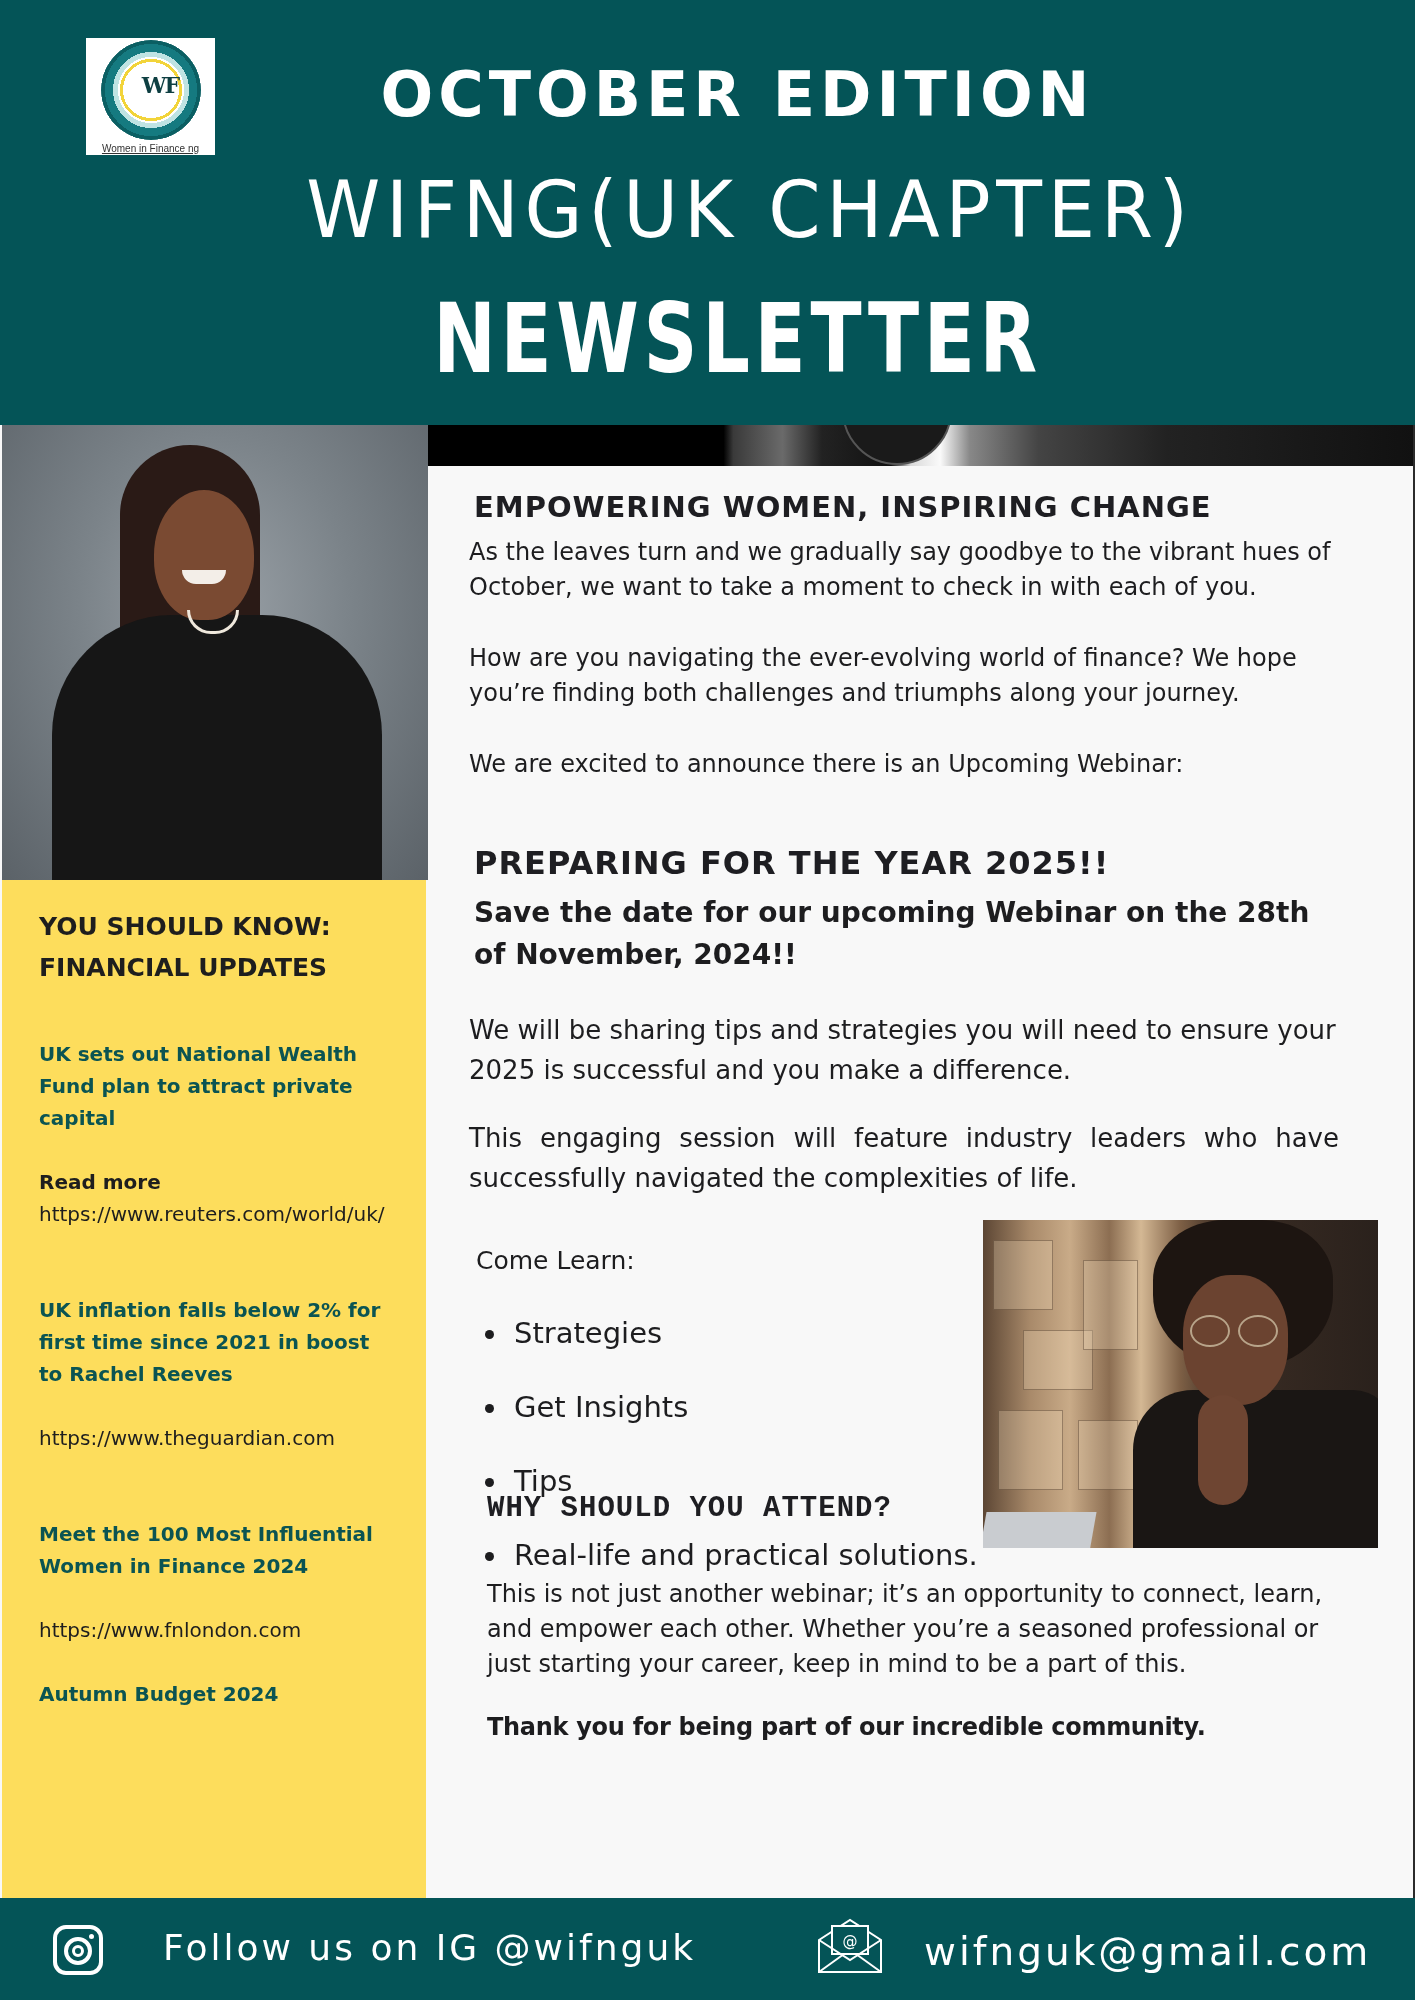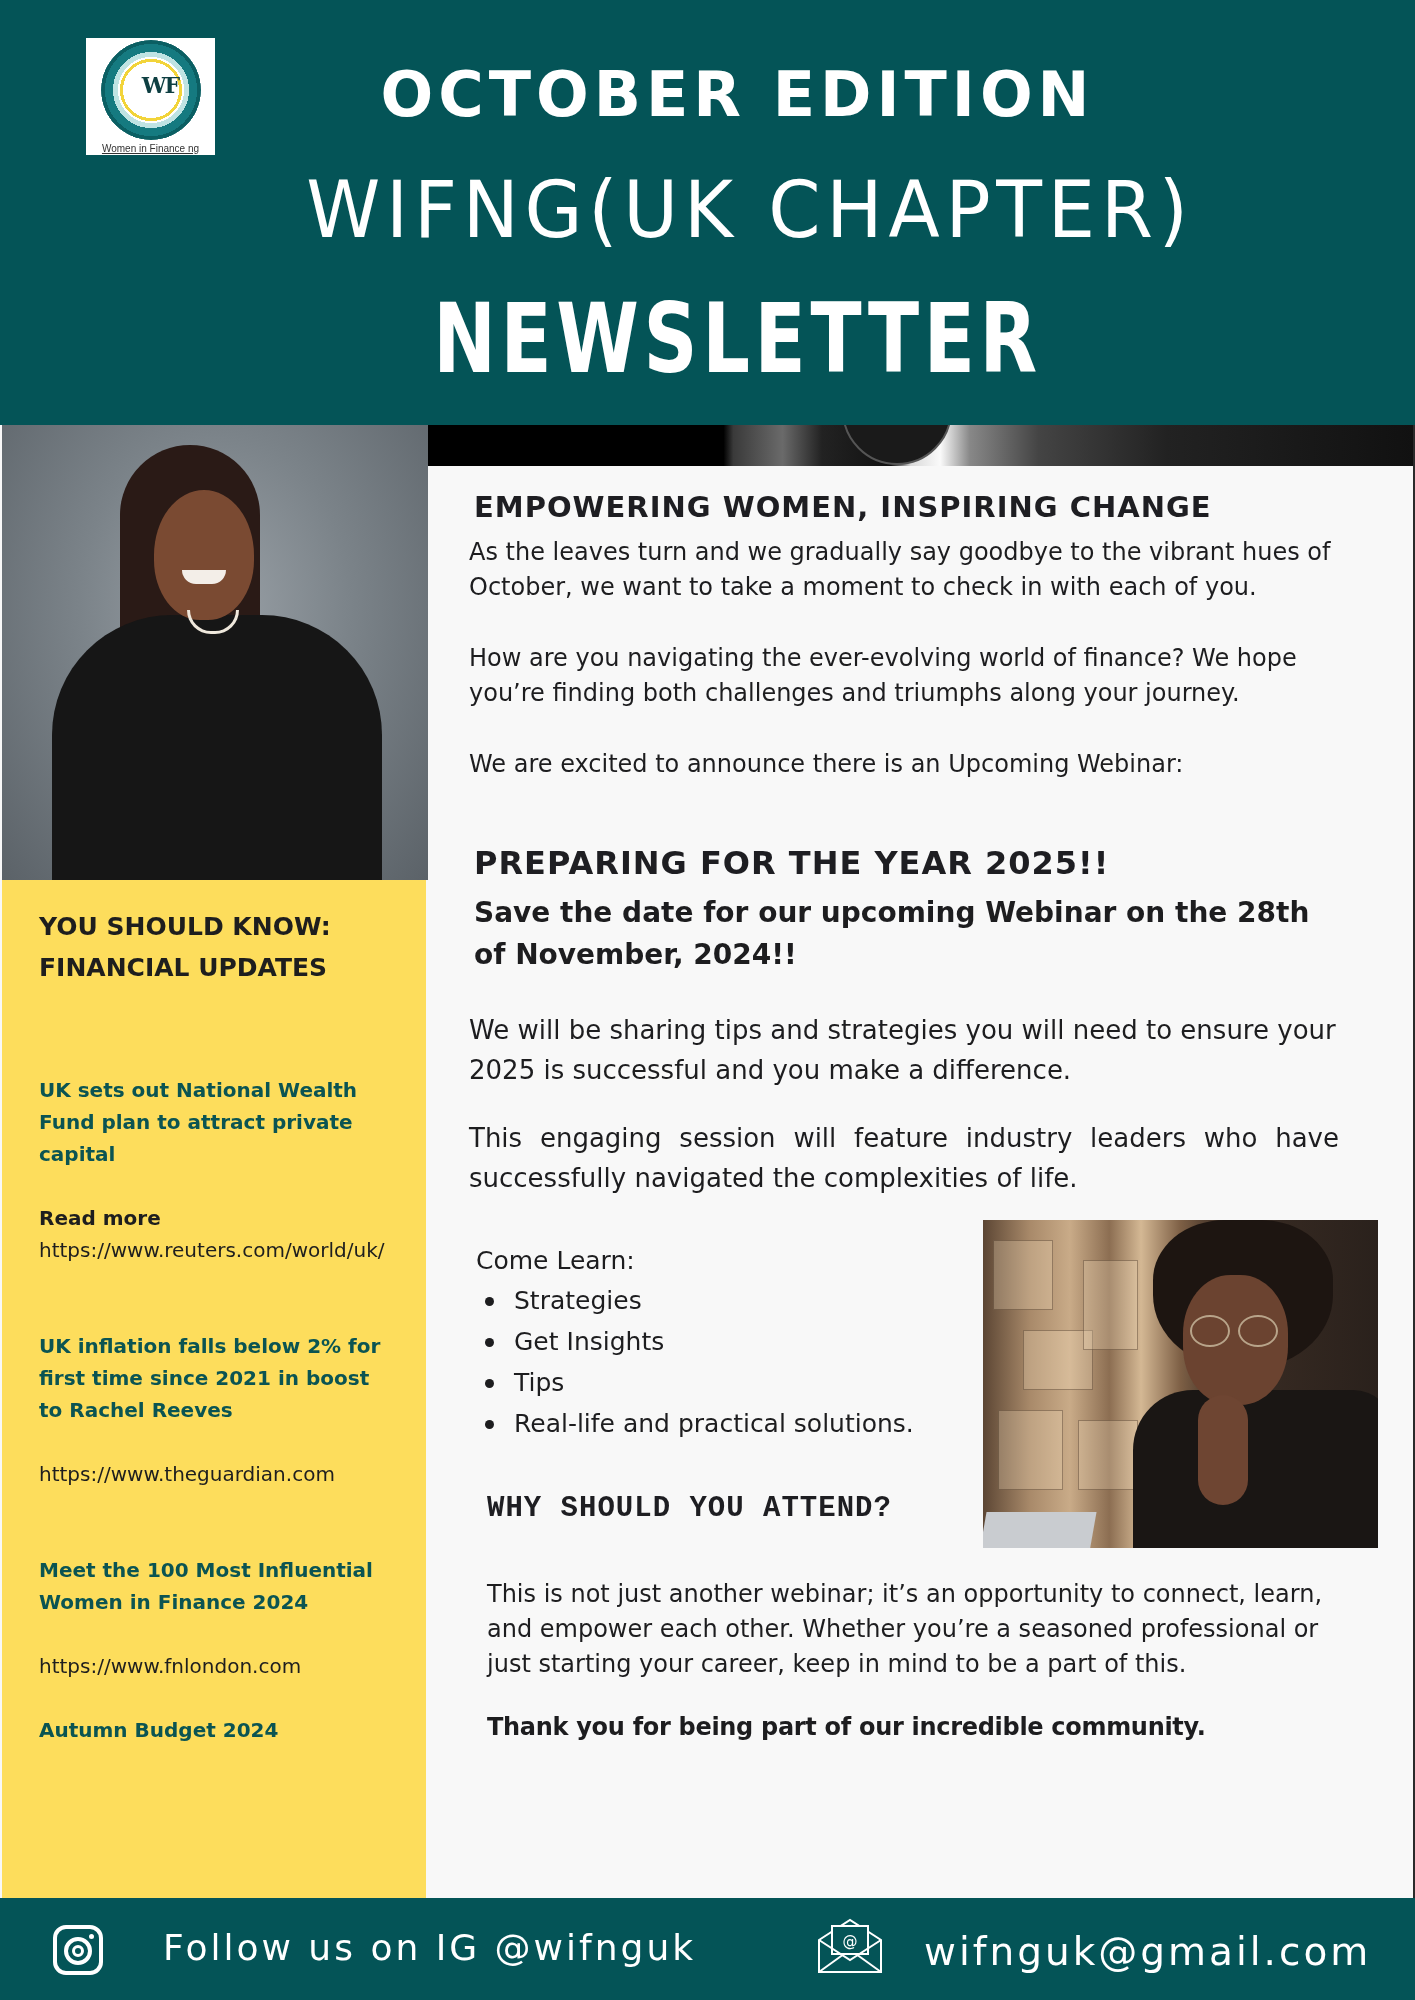--- a/index.html
+++ b/index.html
@@ -21,21 +21,21 @@
   .portrait { position: absolute; left: 2px; top: 425px; width: 426px; height: 455px; overflow: hidden;
     background: radial-gradient(ellipse at 50% 40%, #9aa1a7 0%, #7b8389 45%, #5b6268 100%); }
   .portrait .hair { position: absolute; left: 118px; top: 20px; width: 140px; height: 310px; border-radius: 70px 70px 30px 30px; background: #2a1a16; }
   .portrait .face { position: absolute; left: 152px; top: 65px; width: 100px; height: 130px; border-radius: 50% 50% 46% 46%; background: #7a4a32; }
   .portrait .smile { position: absolute; left: 180px; top: 145px; width: 44px; height: 14px; border-radius: 0 0 22px 22px; background: #f3eee8; }
   .portrait .body { position: absolute; left: 50px; top: 190px; width: 330px; height: 300px; border-radius: 120px 120px 0 0; background: #161616; }
   .portrait .necklace { position: absolute; left: 185px; top: 185px; width: 52px; height: 24px; border: 3px solid #efe8dc; border-top: none; border-radius: 0 0 26px 26px; }
 
   .sidebar { position: absolute; left: 2px; top: 880px; width: 424px; height: 1018px; background: #fddd5c; }
   .sb-title { position: absolute; left: 37px; top: 26px; width: 360px; font-family: "DejaVu Sans", sans-serif; font-weight: bold; font-size: 25px; line-height: 41px; color: #1e1e1e; }
-  .sb-item { position: absolute; left: 37px; width: 360px; font-family: "DejaVu Sans", sans-serif; font-size: 21px; line-height: 32px; margin-top: 36px; }
+  .sb-item { position: absolute; left: 37px; width: 360px; font-family: "DejaVu Sans", sans-serif; font-size: 21px; line-height: 32px; }
   .sb-head { font-weight: bold; color: #0b5452; font-size: 20px; }
   .sb-readmore { font-weight: bold; color: #1e1e1e; font-size: 20px; }
   .sb-link { color: #1e1e1e; word-break: break-all; font-size: 20px; }
 
   
   .banner { position: absolute; left: 428px; top: 425px; width: 985px; height: 41px; overflow: hidden;
     background: linear-gradient(90deg, #000 0%, #000 30%, #3a3a3a 31%, #6a6a6a 36%, #222 40%, #111 47%, #d9d9d9 49%, #fafafa 52%, #888 55%, #444 62%, #222 75%, #111 100%); }
   .banner .lamp { position: absolute; left: 414px; top: -40px; width: 110px; height: 80px; border-radius: 0 0 55px 55px; background: #1a1a1a; border: 2px solid #555; }
   .right-edge { position: absolute; left: 1413px; top: 425px; width: 2px; height: 1473px; background: #2b2b2b; }
 
@@ -49,21 +49,21 @@
   .learn-photo .tile { position: absolute; background: rgba(255,235,205,0.25); border: 1px solid rgba(60,40,25,0.4); }
   .learn-photo .hair2 { position: absolute; left: 170px; top: 0; width: 180px; height: 150px; border-radius: 40% 40% 50% 50%; background: #1d1511; }
   .learn-photo .face2 { position: absolute; left: 200px; top: 55px; width: 105px; height: 130px; border-radius: 45%; background: #6b4330; }
   .learn-photo .glasses { position: absolute; left: 205px; top: 95px; width: 95px; height: 34px; }
   .learn-photo .glasses span { position: absolute; top: 0; width: 40px; height: 32px; border: 2px solid #b8a48a; border-radius: 50%; }
   .learn-photo .jacket { position: absolute; left: 150px; top: 170px; width: 260px; height: 180px; border-radius: 60px 40px 0 0; background: #1a1614; }
   .learn-photo .hand { position: absolute; left: 215px; top: 175px; width: 50px; height: 110px; border-radius: 25px; background: #6e4532; }
   .learn-photo .laptop { position: absolute; left: 0; top: 292px; width: 110px; height: 40px; background: #c9ccd0; transform: skewX(-10deg); }
 
   .bullets { list-style: none; }
-  .bullets li { position: relative; padding-left: 38px; font-size: 25px; line-height: 41px; }
+  .bullets li { position: relative; padding-left: 38px; font-size: 29px; line-height: 41px; margin-top: 33px; }
   .bullets li::before { content: ""; position: absolute; left: 9px; top: 17px; width: 9px; height: 9px; border-radius: 50%; background: #1d1d1f; }
 
   
   .footer { position: absolute; left: 0; top: 1898px; width: 1415px; height: 102px; background: #045457; }
   .ig-icon { position: absolute; left: 52px; top: 1924px; width: 52px; height: 52px; }
   .footer-ig { position: absolute; left: 163px; top: 1927px; font-family: "DejaVu Sans", sans-serif; font-size: 36px; letter-spacing: 3px; color: #fff; }
   .mail-icon { position: absolute; left: 816px; top: 1916px; width: 68px; height: 58px; }
   .footer-mail { position: absolute; left: 924px; top: 1929px; font-family: "DejaVu Sans", sans-serif; font-size: 39px; letter-spacing: 3px; color: #fff; }
 </style>
 </head>

